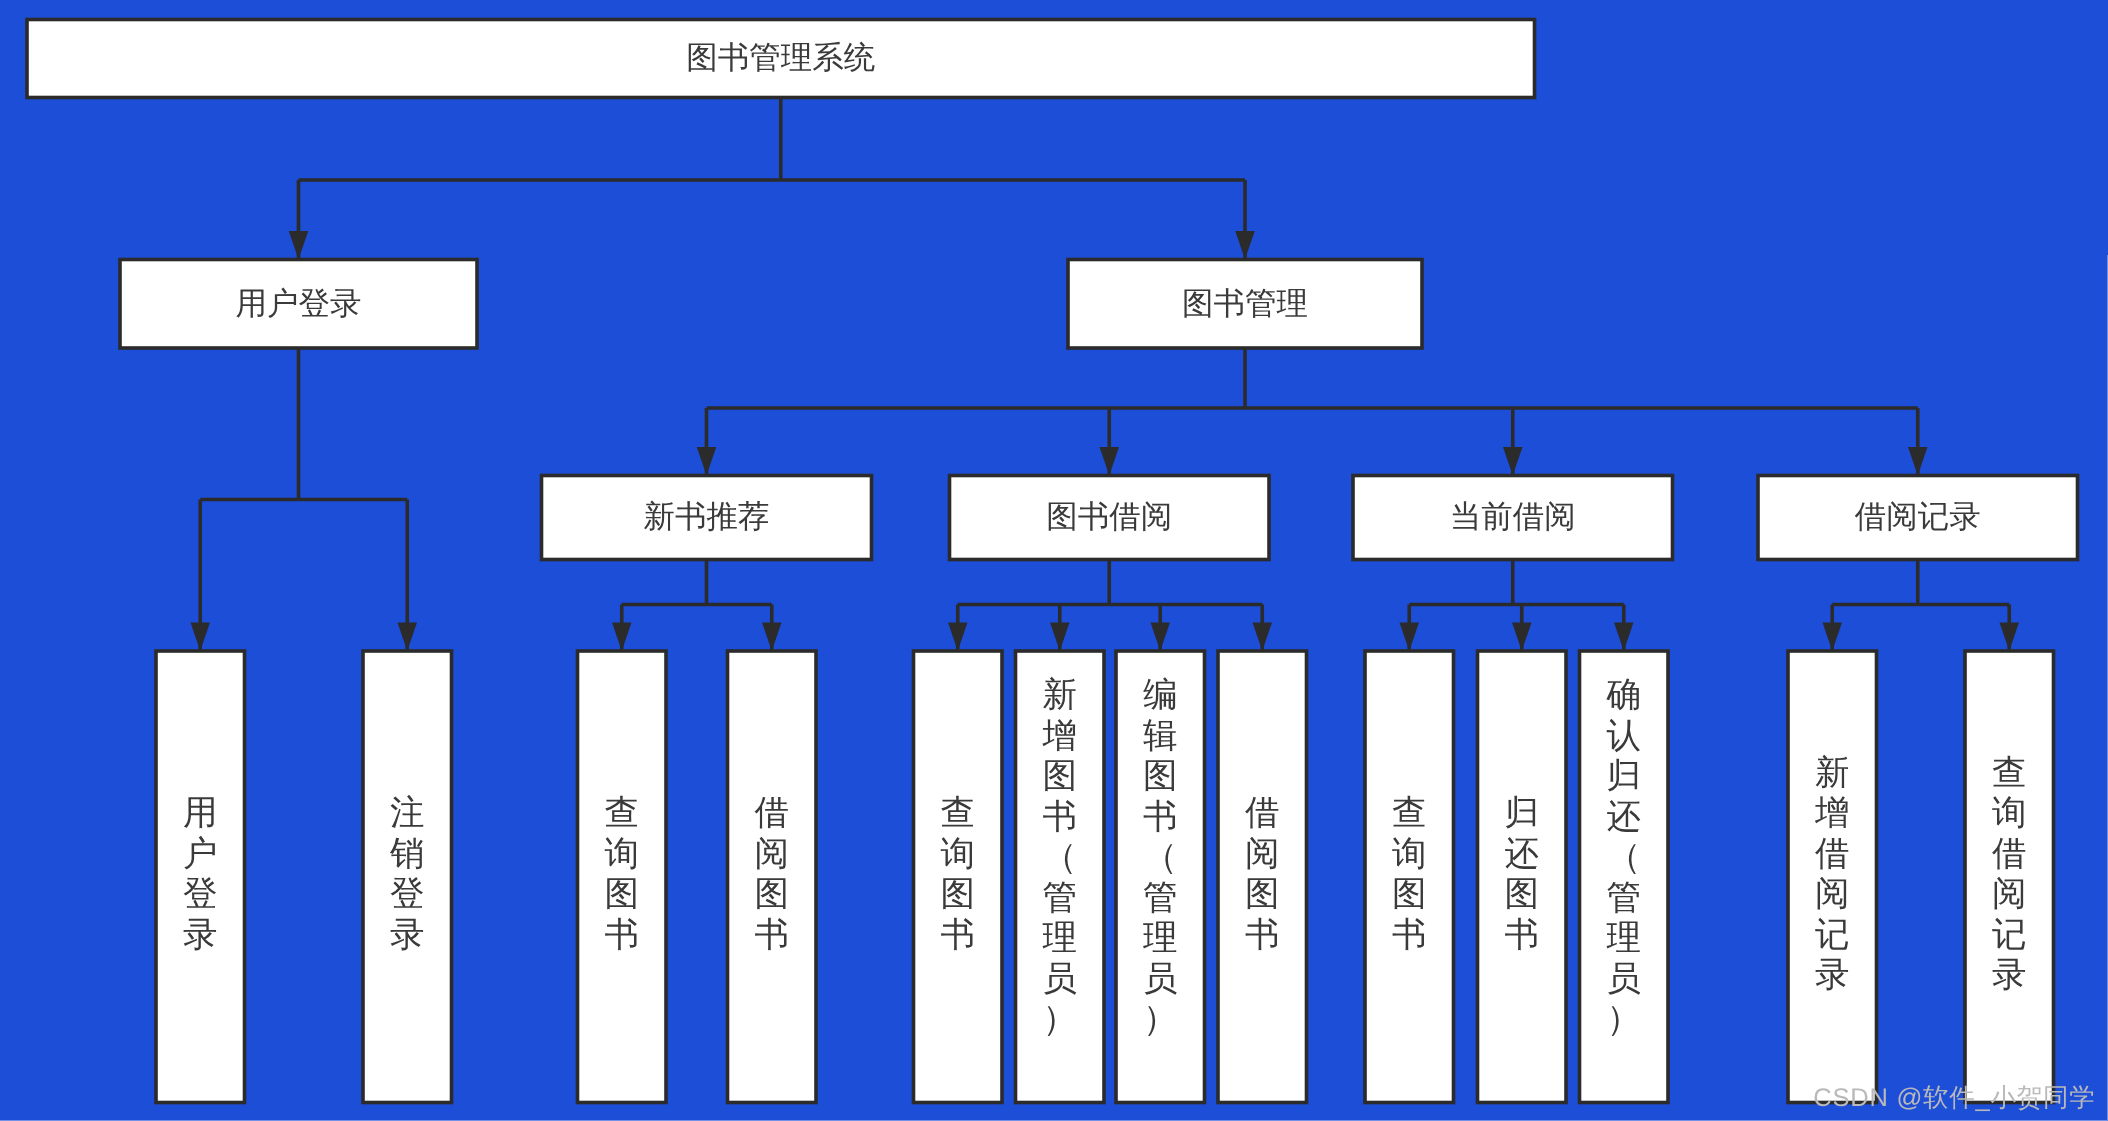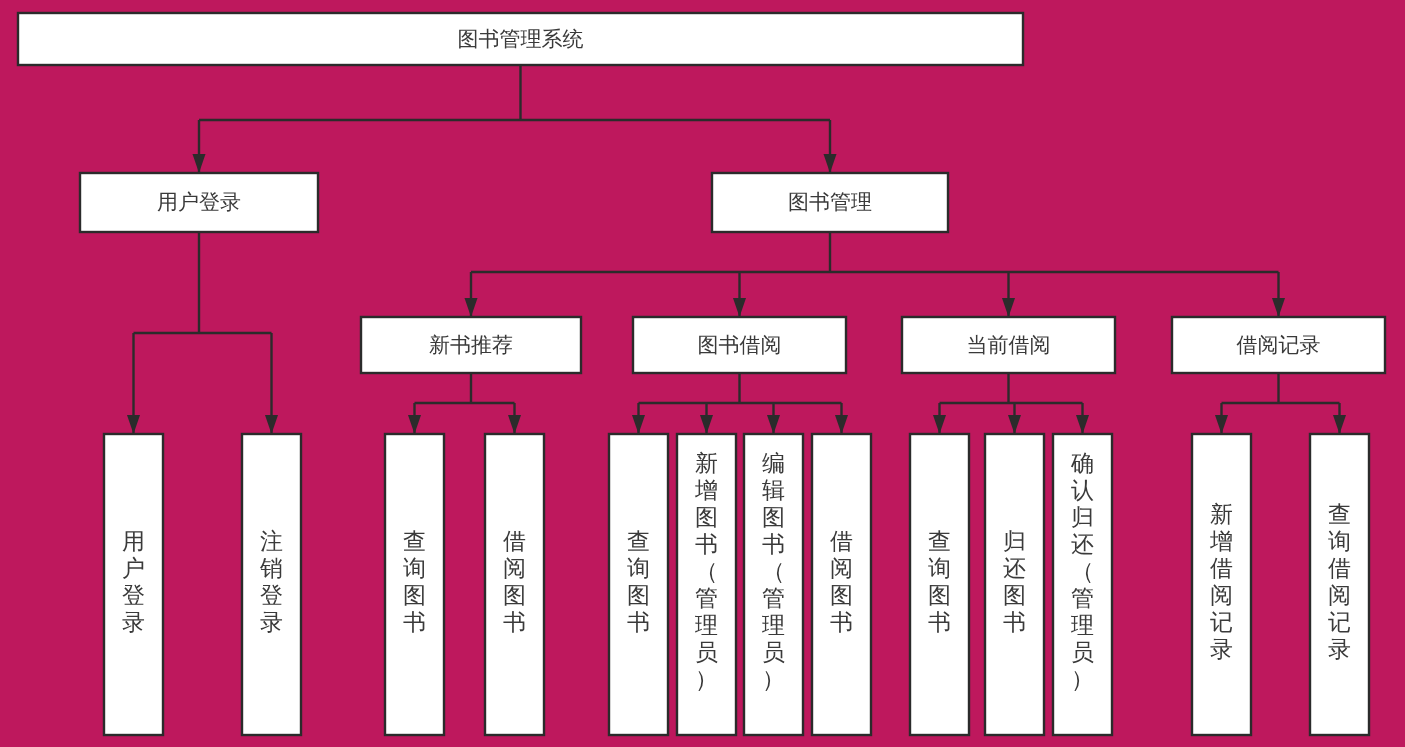--- a/index.html
+++ b/index.html
@@ -10,21 +10,21 @@
   body {
     width: 1405px;
     height: 747px;
     font-family: "Liberation Sans", "DejaVu Sans", sans-serif;
     overflow: hidden;
   }
   #diagram-root {
     position: relative;
     width: 1405px;
     height: 747px;
-    background: #be185d;
+    background: #1d4ed8;
   }
   svg#chart-svg {
     position: absolute;
     left: 0;
     top: 0;
     width: 1405px;
     height: 747px;
     display: block;
   }
   .node-box {
@@ -204,14 +204,15 @@
           <rect x="1192" y="434" width="59" height="301" class="node-box"></rect>
           <text x="1221.5" class="node-label-v"><tspan x="1221.5" y="522.36">新</tspan><tspan x="1221.5" y="549.36">增</tspan><tspan x="1221.5" y="576.36">借</tspan><tspan x="1221.5" y="603.36">阅</tspan><tspan x="1221.5" y="630.36">记</tspan><tspan x="1221.5" y="657.36">录</tspan></text>
         </g>
         <g>
           <rect x="1310" y="434" width="59" height="301" class="node-box"></rect>
           <text x="1339.5" class="node-label-v"><tspan x="1339.5" y="522.36">查</tspan><tspan x="1339.5" y="549.36">询</tspan><tspan x="1339.5" y="576.36">借</tspan><tspan x="1339.5" y="603.36">阅</tspan><tspan x="1339.5" y="630.36">记</tspan><tspan x="1339.5" y="657.36">录</tspan></text>
         </g>
       </g>
   </svg>
 
+  <div class="watermark-text">CSDN @软件_小贺同学</div>
 
 </div>
 
 </body></html>

